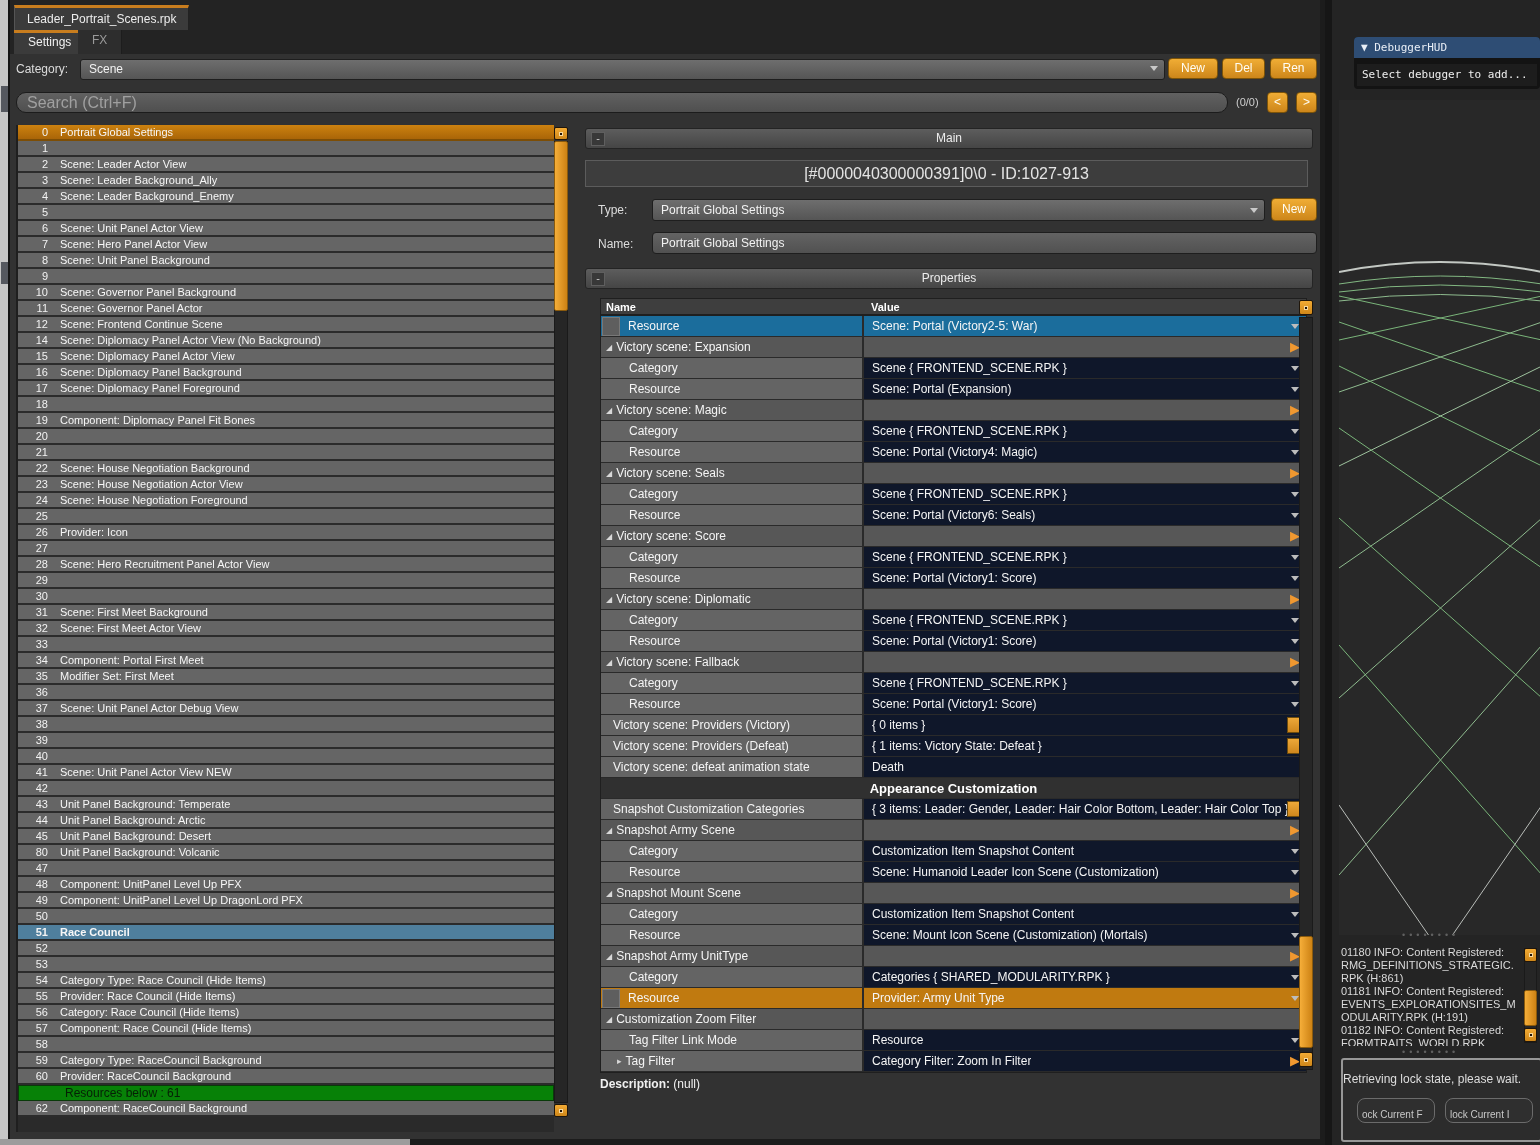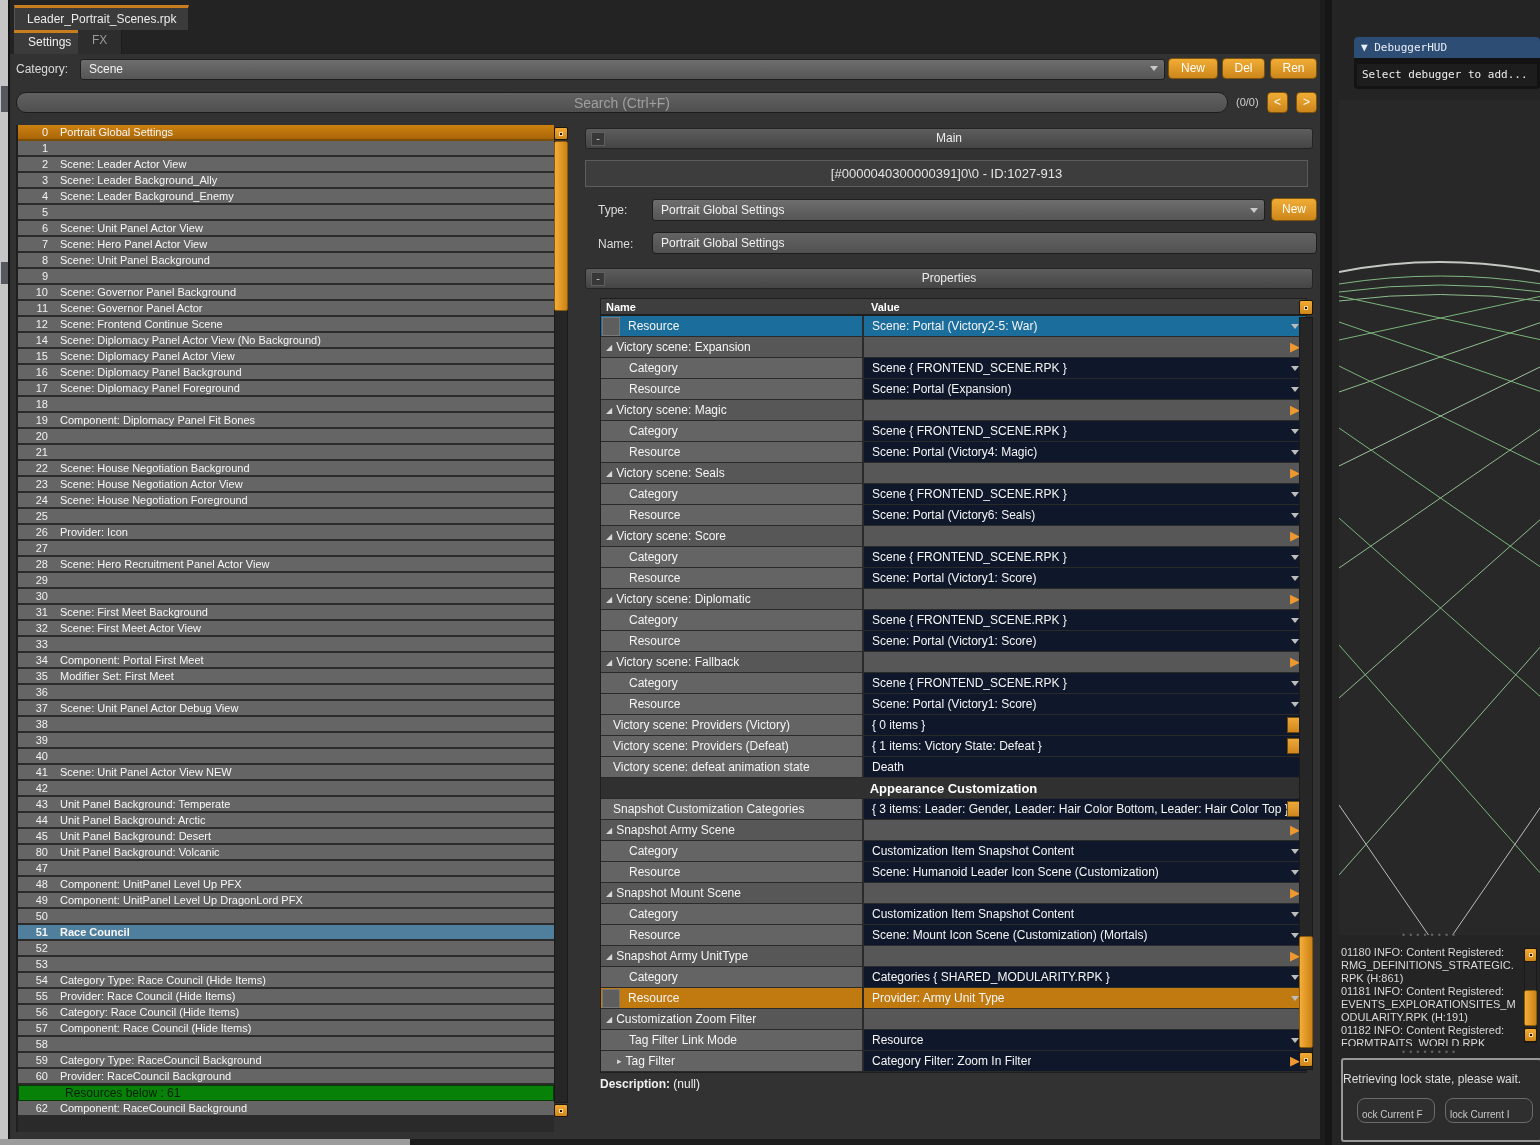--- a/index.html
+++ b/index.html
@@ -23,21 +23,21 @@
 
   
   .flabel { color:#dcdcdc; font-size:12px; }
   .dropdown { background:linear-gradient(#6e6e6e,#555); border:1px solid #1e1e1e; border-radius:3px;
               color:#f2f2f2; font-size:12px; line-height:19px; padding:0 8px; position:absolute; }
   .dropdown .dd-arrow { position:absolute; right:6px; top:6px; width:0; height:0;
               border-left:4px solid transparent; border-right:4px solid transparent; border-top:5px solid #c9c9c9; }
   .obtn { position:absolute; background:linear-gradient(#f0ad35,#cd861a); border:1px solid #7d5409; border-radius:4px;
           color:#fffdf4; font-size:12px; text-align:center; cursor:pointer; }
   #search-input { background:linear-gradient(#616161,#4f4f4f); border:1px solid #1c1c1c; border-radius:10px;
-          color:#a0a0a0; font-size:14px; line-height:20px; padding:0 10px;text-align:center; }
+          color:#a0a0a0; font-size:16px; line-height:20px; padding:0 10px; }
   #search-counter { color:#cfcfcf; font-size:11px; }
 
   
   #list { left:6px; top:125px; width:538px; height:1007px; overflow:hidden; border-left:2px solid #1f1f1f; background:#2a2a2a; }
   .lrow { height:16px; display:flex; align-items:center; background:#656565; border-bottom:2px solid #2b2b2b; }
   .lrow .lnum { width:30px; text-align:right; color:#f2f2f2; font-size:11px; flex:none; }
   .lrow .ltxt { margin-left:12px; color:#f7f7f7; font-size:11px; white-space:nowrap; }
   .lrow.orange { background:linear-gradient(#cd820f,#a96508); border-bottom:2px solid #7d4e06; }
   .lrow.blue { background:#4f7f9d; }
   .lrow.blue .ltxt, .lrow.blue .lnum { font-weight:bold; }
@@ -48,21 +48,21 @@
   .sbtn .dot { position:absolute; left:50%; top:50%; width:4px; height:4px; margin:-2px 0 0 -2px; background:#1d1208; border:1px solid #f7d9a0; }
   .strack { position:absolute; background:#262626; border:1px solid #1a1a1a; }
   .sthumb { position:absolute; background:linear-gradient(90deg,#f5ae39,#cd8214); border:1px solid #8a5a0d; border-radius:2px; }
 
   
   .phead { position:absolute; height:21px; background:linear-gradient(#5d5d5d,#454545); border:1px solid #242424; border-radius:3px; }
   .phead .ptitle { display:block; text-align:center; color:#ececec; font-size:12px; line-height:19px; }
   .phead .minus { position:absolute; left:5px; top:3px; width:14px; height:14px; background:#383838; border:1px solid #5f5f5f;
                   color:#cccccc; font-size:11px; line-height:11px; text-align:center; }
   #id-bar { left:585px; top:160px; width:723px; height:27px; background:#3d3d3d; border:1px solid #5c5c5c;
-            color:#e4e4e4; font-size:13px; text-align:center; line-height:25px; }
+            color:#e4e4e4; font-size:16px; text-align:center; line-height:25px; }
   .textinput { position:absolute; background:linear-gradient(#636363,#515151); border:1px solid #1e1e1e; border-radius:4px;
                color:#f2f2f2; font-size:12px; line-height:20px; padding:0 8px; }
 
   
   #ptable { left:590px; top:298px; width:707px; background:#2a2a2a; border:1px solid #1f1f1f; }
   .pheadrow { height:17px; display:flex; background:#3e3e3e; border-bottom:2px solid #1f1f1f; }
   .pheadrow .hc { color:#fff; font-weight:bold; font-size:11px; line-height:16px; }
   .prow { height:21px; display:flex; border-bottom:1px solid #2a2a2a; }
   .ncell { width:263px; flex:none; background:#646464; border-right:2px solid #2a2a2a; display:flex; align-items:center; position:relative; }
   .vcell { flex:1; background:#0f172a; position:relative; display:flex; align-items:center; }

